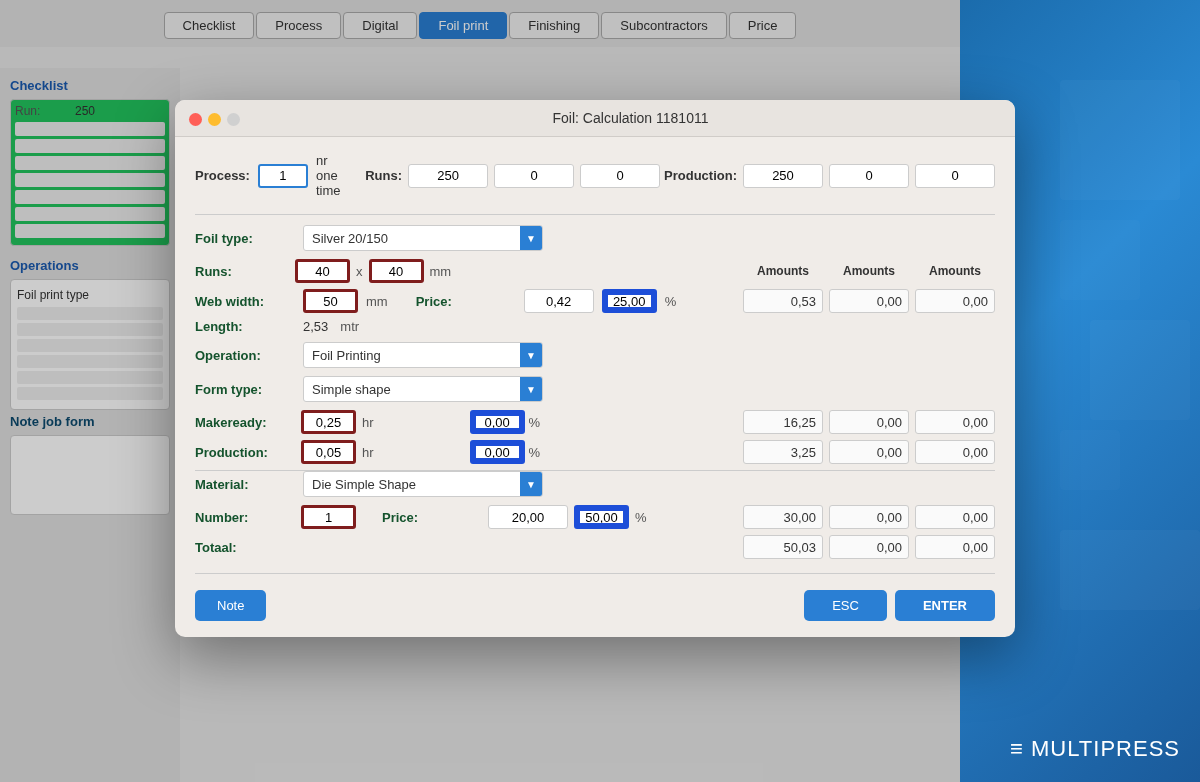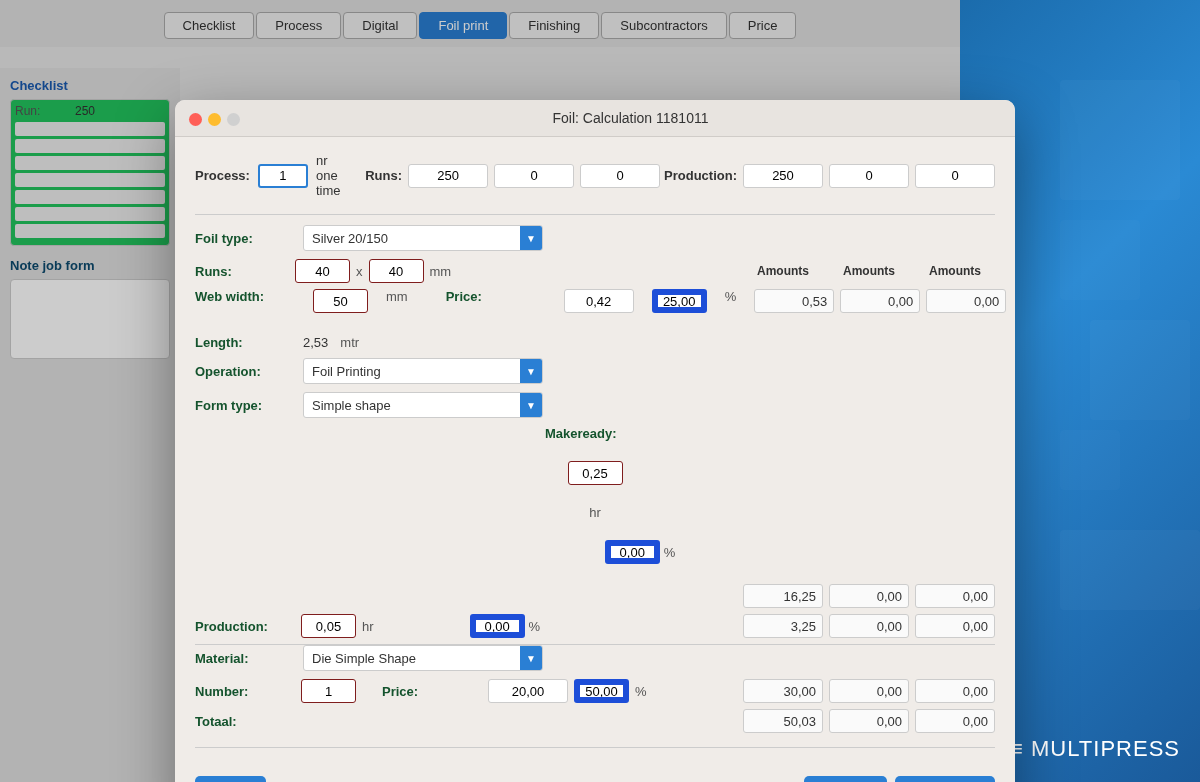--- a/index.html
+++ b/index.html
@@ -303,21 +303,21 @@
 
     
     .size-row {
       display: flex;
       align-items: center;
       gap: 6px;
     }
 
     .small-input {
       width: 55px;
-      border: 1px solid #7f1d1d;
+      border: 3px solid #7f1d1d;
       border-radius: 3px;
       height: 24px;
       padding: 0 4px;
       font-size: 13px;
       background: white;
       text-align: center;
     }
 
     .price-input {
       width: 70px;
@@ -346,21 +346,21 @@
       border-top: 1px solid #ccc;
       margin-top: 4px;
     }
 
     
     .button-row {
       display: flex;
       justify-content: space-between;
       align-items: center;
       margin-top: 14px;
-      padding-top: 28px;
+      padding-top: 16px;
       border-top: 1px solid #ccc;
     }
 
     .btn-note {
       background: #2a7fd4;
       color: white;
       border: none;
       border-radius: 5px;
       padding: 8px 22px;
       font-size: 13px;
@@ -492,20 +492,32 @@
       </div>
       <div style="background:#eee;height:14px;margin:3px 0;border-radius:2px;"></div>
       <div style="background:#eee;height:14px;margin:3px 0;border-radius:2px;"></div>
       <div style="background:#eee;height:14px;margin:3px 0;border-radius:2px;"></div>
       <div style="background:#eee;height:14px;margin:3px 0;border-radius:2px;"></div>
       <div style="background:#eee;height:14px;margin:3px 0;border-radius:2px;"></div>
       <div style="background:#eee;height:14px;margin:3px 0;border-radius:2px;"></div>
       <div style="background:#eee;height:14px;margin:3px 0;border-radius:2px;"></div>
     </div>
 
+    <div class="sidebar-section-ops">
+      <div class="ops-title">Operations</div>
+      <div class="ops-panel">
+        <div class="ops-item">Foil print type</div>
+        <div style="background:#eee;height:13px;margin:3px 0;border-radius:2px;"></div>
+        <div style="background:#eee;height:13px;margin:3px 0;border-radius:2px;"></div>
+        <div style="background:#eee;height:13px;margin:3px 0;border-radius:2px;"></div>
+        <div style="background:#eee;height:13px;margin:3px 0;border-radius:2px;"></div>
+        <div style="background:#eee;height:13px;margin:3px 0;border-radius:2px;"></div>
+        <div style="background:#eee;height:13px;margin:3px 0;border-radius:2px;"></div>
+      </div>
+    </div>
 
     <div class="note-section-title">Note job form</div>
     <div class="note-panel"></div>
   </div>
 
 </div>
 
 <div class="modal-overlay"></div>
 
 <div class="modal">
@@ -564,21 +576,21 @@
         <input class="small-input" type="text" value="40" style="">
         <span class="unit-label">mm</span>
       </div>
       <div class="col-header-group">
         <div class="col-header">Amounts</div>
         <div class="col-header">Amounts</div>
         <div class="col-header">Amounts</div>
       </div>
     </div>
 
-    <div style="display:flex; align-items:flex-start; margin-bottom:22px; gap:18px;">
+    <div style="display:flex; align-items:center; margin-bottom:6px; gap:8px;">
       <span class="form-label">Web width:</span>
       <input class="small-input" type="text" value="50" style="">
       <span class="unit-label">mm</span>
       <span class="form-label" style="margin-left:20px;">Price:</span>
       <input class="price-input" type="text" value="0,42" style="">
       <input class="percent-input" type="text" value="25,00" style="">
       <span class="unit-label">%</span>
       <div class="data-cols">
         <div class="data-col-val">0,53</div>
         <div class="data-col-val">0,00</div>
@@ -601,21 +613,21 @@
     </div>
 
     <div class="form-row">
       <span class="form-label">Form type:</span>
       <div class="custom-select">
         <span class="custom-select-text">Simple shape</span>
         <div class="custom-select-arrow">▼</div>
       </div>
     </div>
 
-    <div style="display:flex; align-items:center; margin-bottom:6px; gap:20px;flex-direction:column;">
+    <div style="display:flex; align-items:center; margin-bottom:6px; gap:6px;">
       <span class="form-label">Makeready:</span>
       <input class="small-input" type="text" value="0,25" style="">
       <span class="unit-label">hr</span>
       <div style="margin-left: 90px; display:flex; align-items:center; gap:4px;">
         <input class="percent-input" type="text" value="0,00" style="">
         <span class="unit-label">%</span>
       </div>
       <div class="data-cols">
         <div class="data-col-val">16,25</div>
         <div class="data-col-val">0,00</div>

